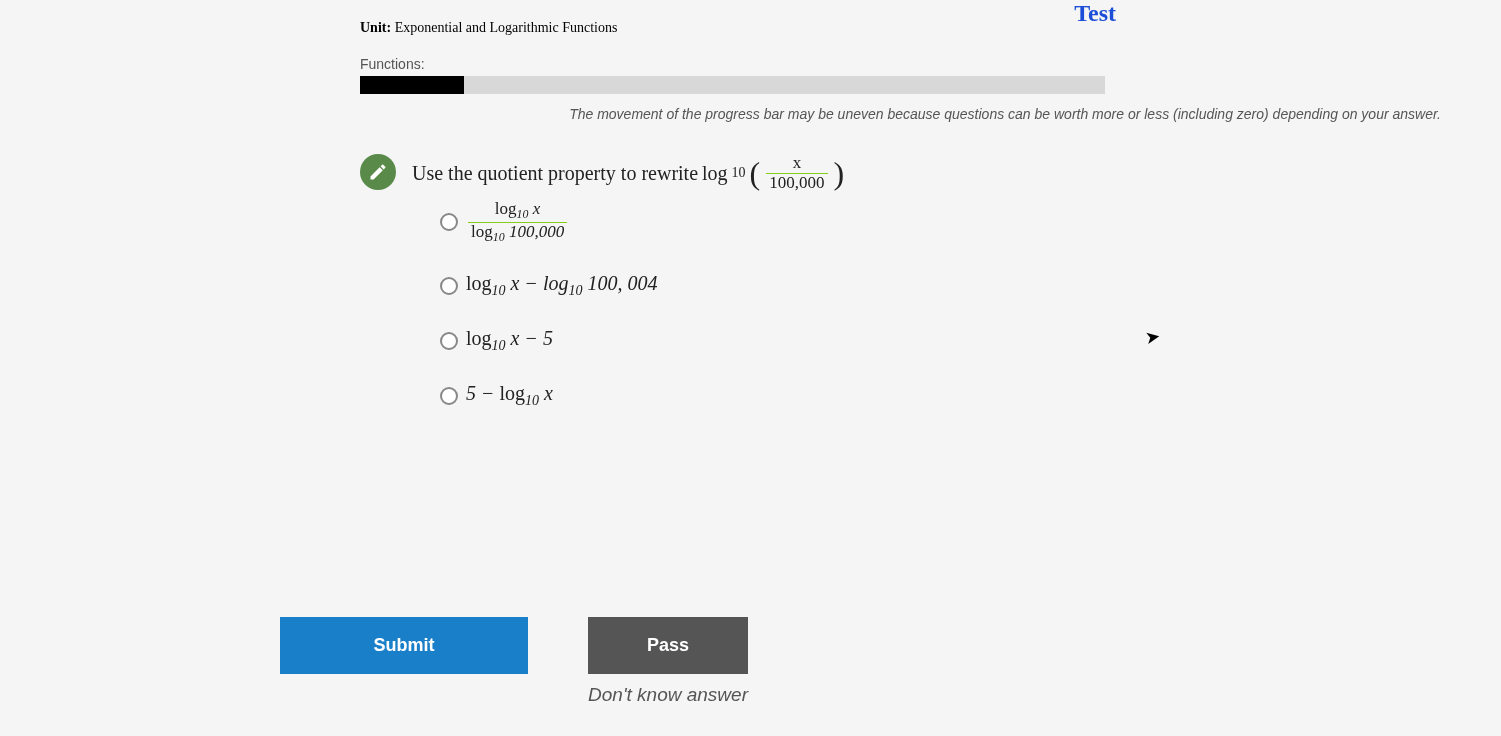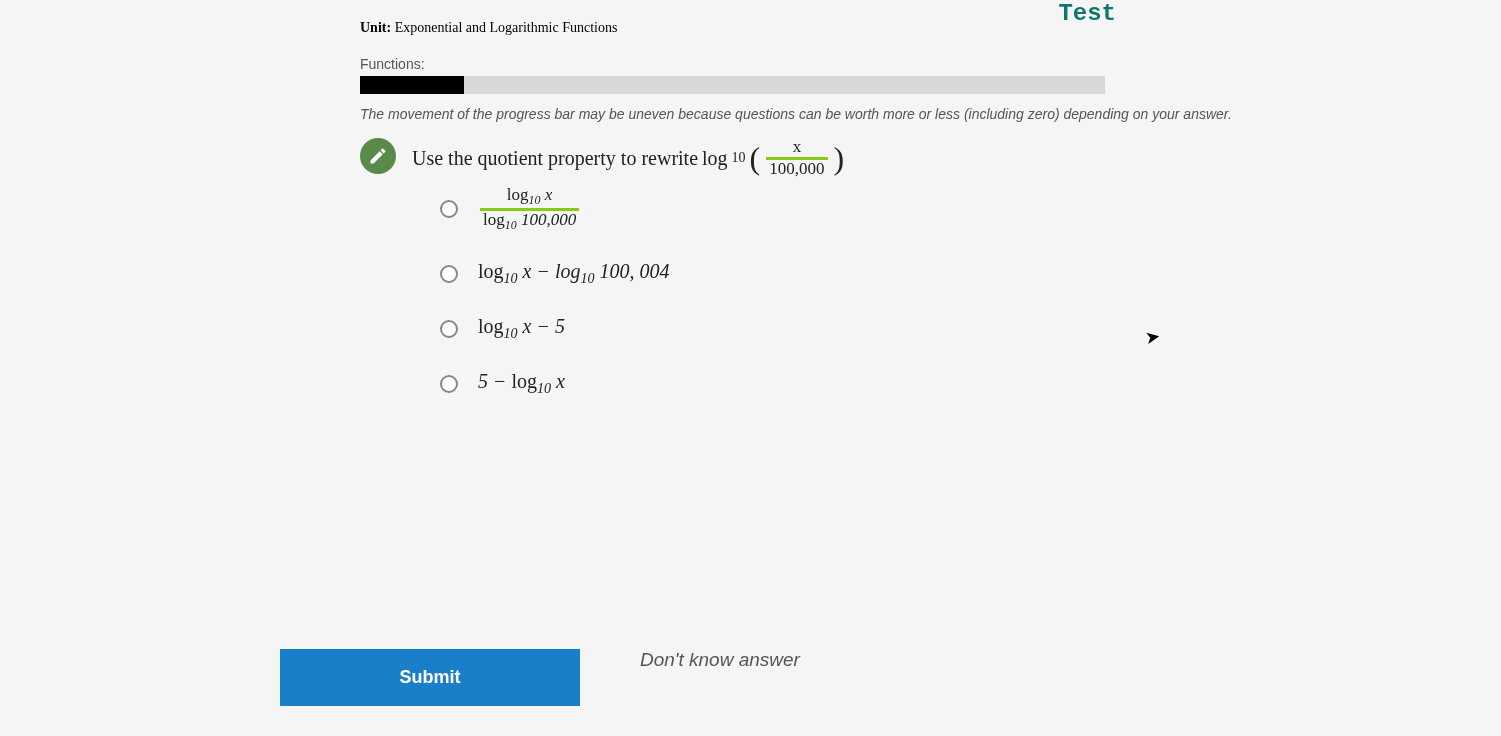--- a/index.html
+++ b/index.html
@@ -15,24 +15,24 @@
       background: #f5f5f5;
       width: 100%;
       height: 100%;
       padding: 20px 60px 0 360px;
       position: relative;
     }
     .top-right {
       position: absolute;
       top: 0;
       right: 385px;
-      font-family: Liberation Mono, monospace;
+      font-family: Liberation Serif, serif;
       font-size: 24px;
       font-weight: bold;
-      color: #0f766e;
+      color: #1d4ed8;
     }
     .unit-line {
       font-size: 14px;
       color: #000000;
       margin-bottom: 20px;
     }
     .unit-line .label { font-weight: bold; }
     .progress-label {
       font-family: Arial, sans-serif;
       font-size: 14px;
@@ -48,21 +48,22 @@
     }
     .progress-fill {
       height: 100%;
       background: #000;
     }
     .progress-note {
       font-family: Arial, sans-serif;
       font-style: italic;
       font-size: 14px;
       color: #555;
-      margin-bottom: 16px;
+      margin-bottom: 32px;
+      text-align: right;
     }
     .question-row {
       display: flex;
       align-items: flex-start;
       gap: 16px;
       margin-bottom: 7px;
     }
     .pencil-badge {
       width: 36px;
       height: 36px;
@@ -88,30 +89,30 @@
     .frac {
       display: inline-flex;
       flex-direction: column;
       align-items: center;
       vertical-align: middle;
       font-size: 0.85em;
       line-height: 1.1;
       margin: 0 2px;
     }
     .frac .num { padding: 0 3px; }
-    .frac .den { border-top: 3px solid #84cc16; padding: 0 3px; }
+    .frac .den { border-top: 1px solid #84cc16; padding: 0 3px; }
     .paren { font-size: 1.6em; line-height: 0.6; vertical-align: middle; font-family: Georgia, serif; }
     .options {
       margin-left: 80px;
       margin-top: 8px;
     }
     .option-row {
       display: flex;
       align-items: center;
-      gap: 20px;
+      gap: 8px;
       margin-bottom: 28px;
       cursor: pointer;
     }
     .radio {
       width: 18px;
       height: 18px;
       border: 2px solid #888;
       border-radius: 50%;
       flex-shrink: 0;
       background: #fff;
@@ -133,21 +134,21 @@
     .btn {
       font-family: Arial, sans-serif;
       font-size: 18px;
       font-weight: bold;
       color: #fff;
       border: none;
       cursor: pointer;
       padding: 18px 40px;
       min-width: 160px;
     }
-    .btn-submit { background: #1a7fc9; width: 300px; }
+    .btn-submit { background: #1a7fc9; width: 248px; }
     .btn-pass-wrap { display: flex; flex-direction: column; align-items: center; gap: 10px; }
     .btn-pass { background: #555; width: 140px; }
     .dont-know {
       font-family: Arial, sans-serif;
       font-style: italic;
       font-size: 19px;
       color: #555;
     }
     .cursor-arrow {
       position: absolute;
@@ -227,18 +228,19 @@
       <div class="option-math">
         <span>5 − </span><span class="rm">log</span><span class="sub">10</span><span> x</span>
       </div>
     </div>
 
   </div>
 
   <div class="button-row">
     <button class="btn btn-submit">Submit</button>
     <div class="btn-pass-wrap">
+      <button class="btn btn-pass">Pass</button>
       <div class="dont-know">Don't know answer</div>
     </div>
   </div>
 
   <div class="cursor-arrow">➤</div>
 </div>
 
 </body></html>

